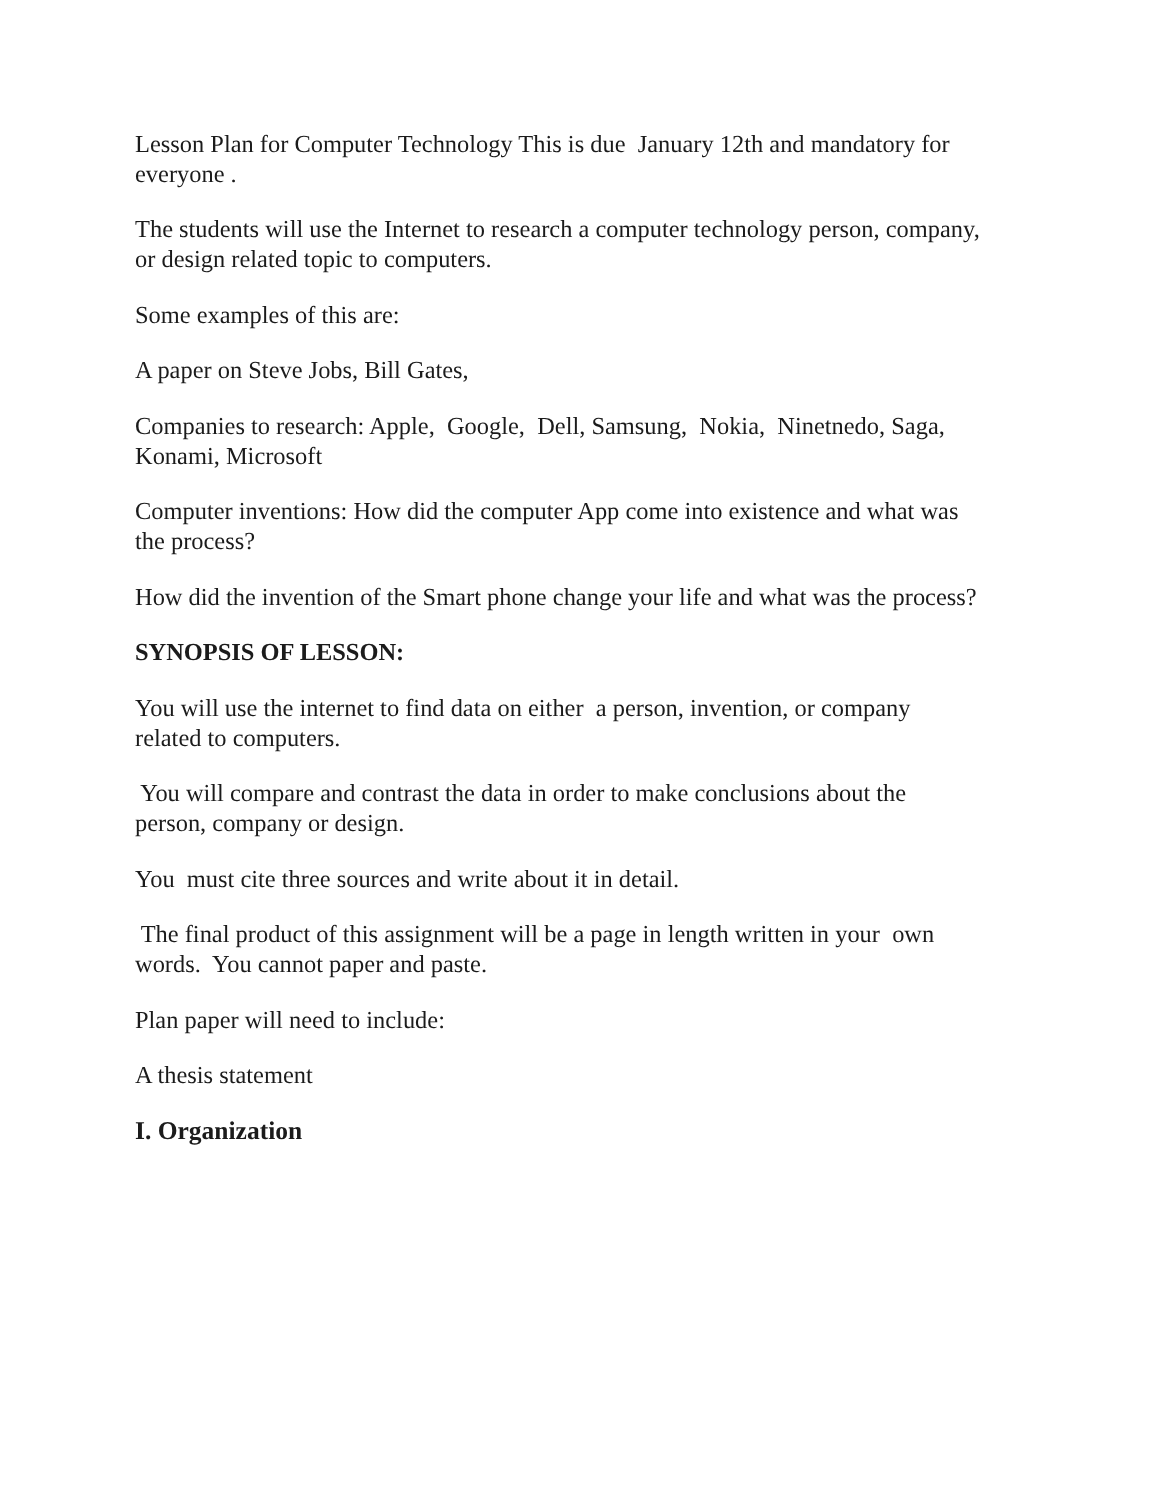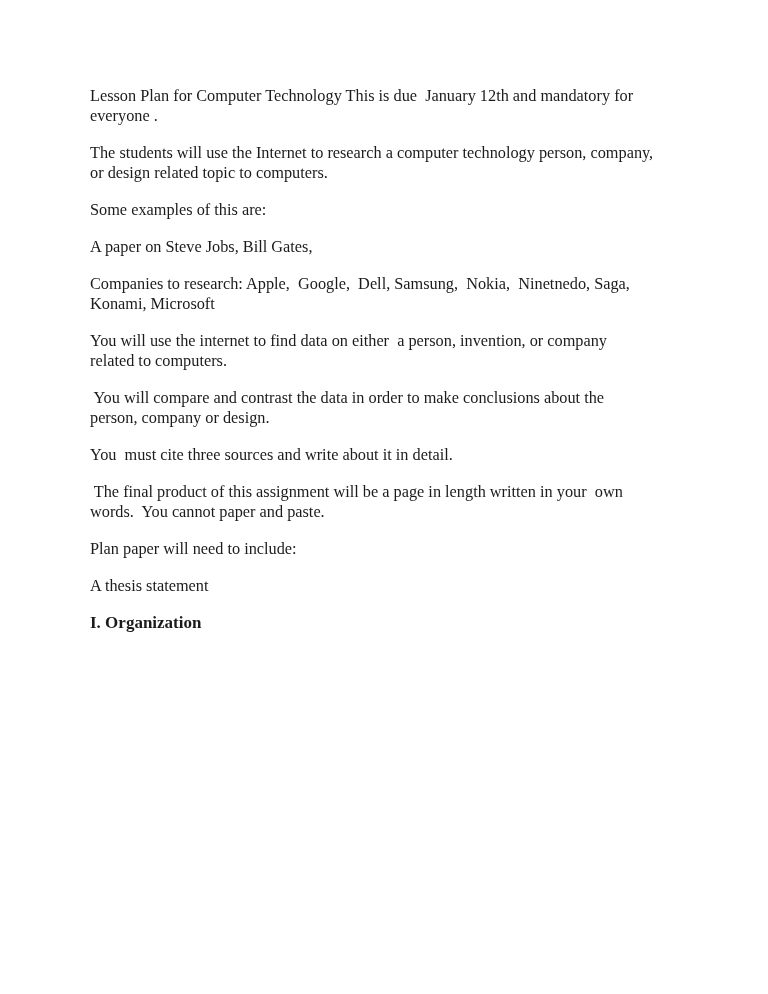--- a/index.html
+++ b/index.html
@@ -36,20 +36,24 @@
 
 <div class="page">
   <p class="para">Lesson Plan for Computer Technology This is due  January 12th and mandatory for
 everyone .</p>
   <p class="para">The students will use the Internet to research a computer technology person, company,
 or design related topic to computers.</p>
   <p class="para">Some examples of this are:</p>
   <p class="para">A paper on Steve Jobs, Bill Gates,</p>
   <p class="para">Companies to research: Apple,  Google,  Dell, Samsung,  Nokia,  Ninetnedo, Saga,
 Konami, Microsoft</p>
+  <p class="para">Computer inventions: How did the computer App come into existence and what was
+the process?</p>
+  <p class="para">How did the invention of the Smart phone change your life and what was the process?</p>
+  <p class="para bold">SYNOPSIS OF LESSON:</p>
   <p class="para">You will use the internet to find data on either  a person, invention, or company
 related to computers.</p>
   <p class="para"> You will compare and contrast the data in order to make conclusions about the
 person, company or design.</p>
   <p class="para">You  must cite three sources and write about it in detail.</p>
   <p class="para"> The final product of this assignment will be a page in length written in your  own
 words.  You cannot paper and paste.</p>
   <p class="para">Plan paper will need to include:</p>
   <p class="para">A thesis statement</p>
   <p class="para bold small">I. Organization</p>

